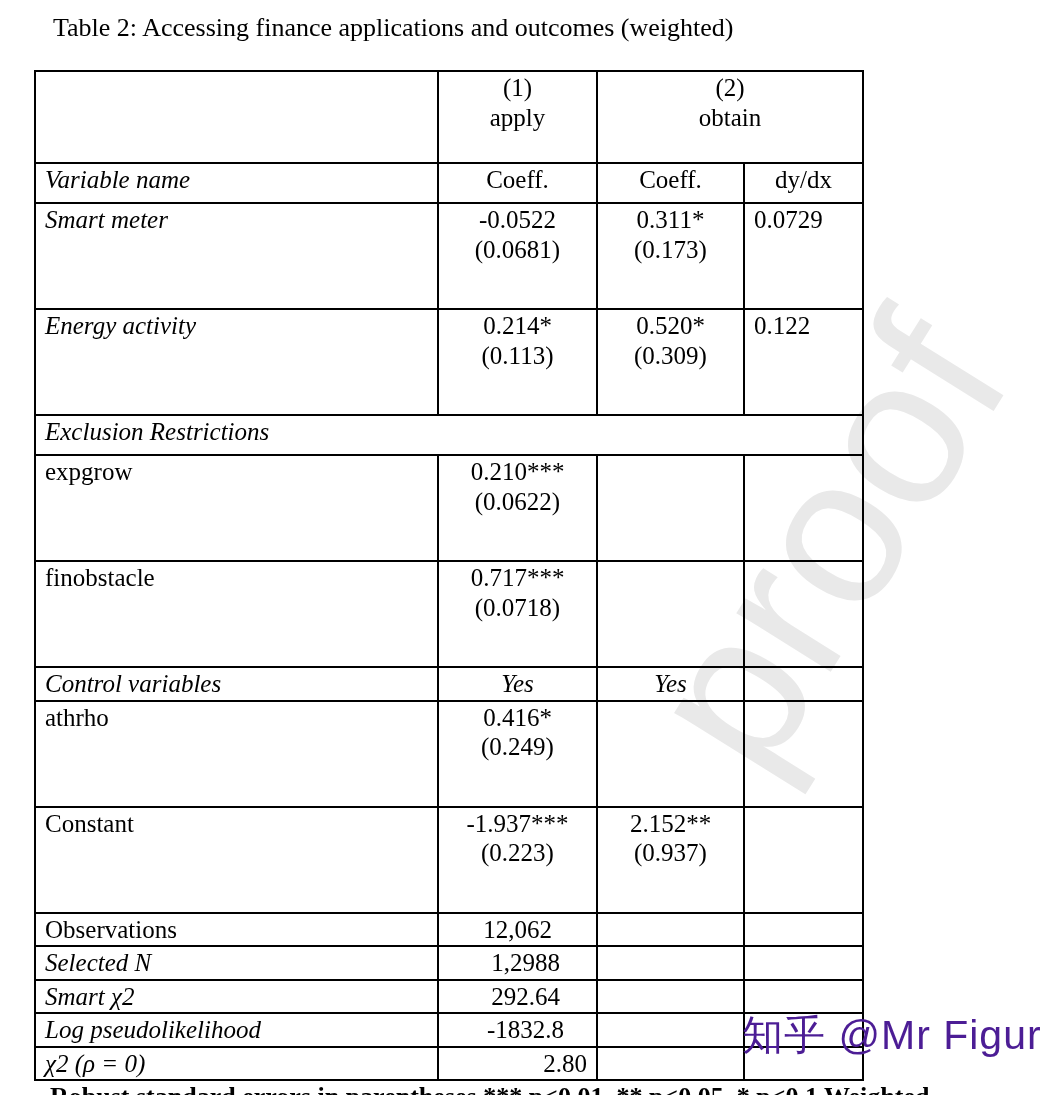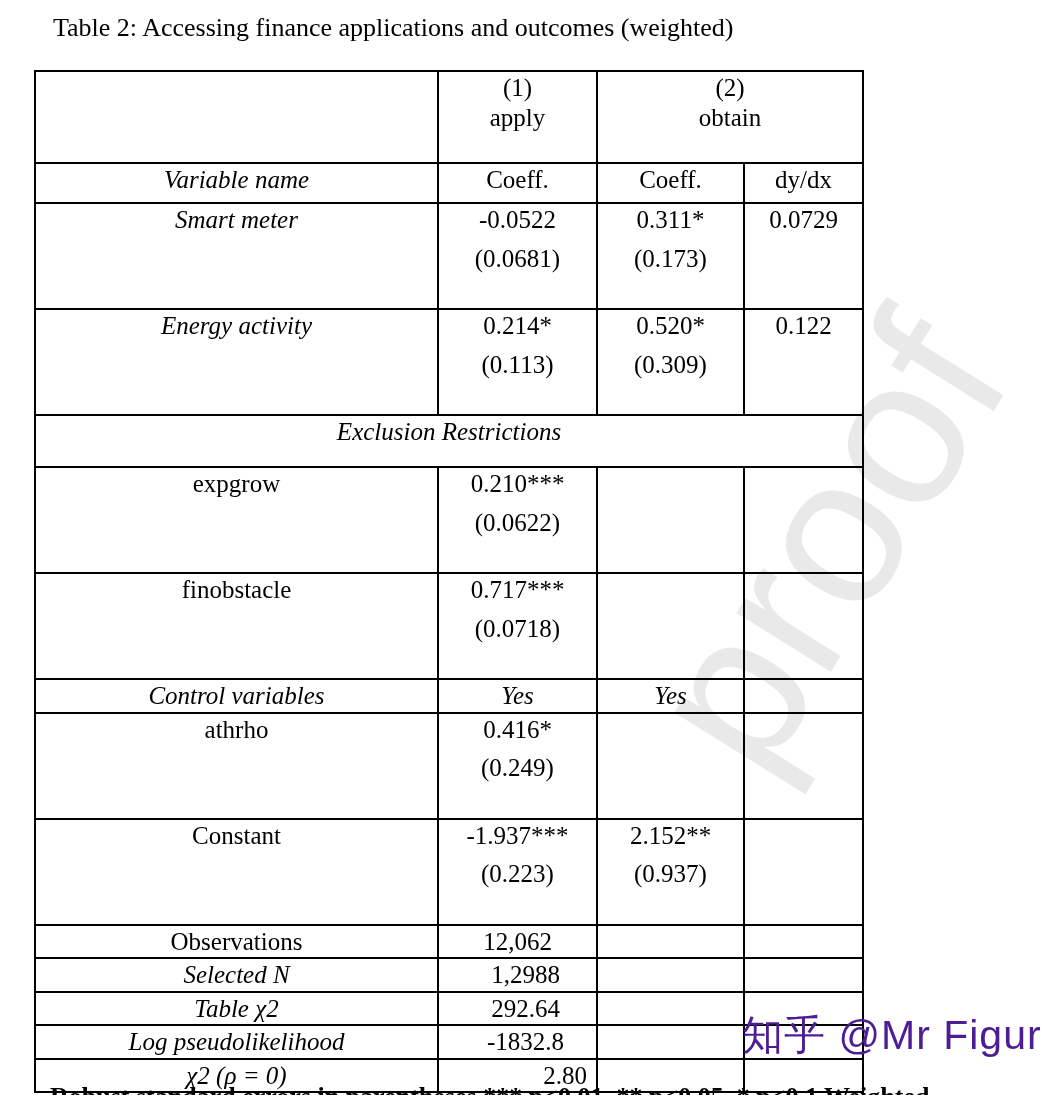--- a/index.html
+++ b/index.html
@@ -80,32 +80,32 @@
 
   table.maintable td {
     border: 2.5px solid #000;
     padding: 1px 9px;
     vertical-align: top;
     line-height: 1.18;
   }
   .ital { font-style: italic; }
   .ctr  { text-align: center; }
   .rgt  { text-align: right; }
-  .lft  { text-align: center; }
+  .lft  { text-align: left; }
 
   
   .hdr-top td { height: 92px; vertical-align: top; padding-top: 6px; }
   .hdr-sub td { height: 40px; vertical-align: top; }
 
   
   .coefrow td { height: 106px; }
   .coefrow .num { display: block; }
-  .coefrow .se  { display: block; margin-top: 9px; }
-
-  .section td { height: 52px; }
+  .coefrow .se  { display: block; }
+
+  .section td { height: 40px; }
   .thin td { height: 32px; }
 
   
   .clip {
     position: relative;
     overflow: hidden;
     padding-right: 0;
   }
   .clip .ovf {
     display: block;
@@ -252,21 +252,21 @@
     <tr class="thin">
       <td class="lft ital">Selected N</td>
       <td class="clip">
         <span class="ovf">1,2988</span>
       </td>
       <td></td>
       <td></td>
     </tr>
 
     <tr class="thin">
-      <td class="lft ital">Table χ2</td>
+      <td class="lft ital">Smart χ2</td>
       <td class="clip">
         <span class="ovf">292.64</span>
       </td>
       <td></td>
       <td></td>
     </tr>
 
     <tr class="thin">
       <td class="lft ital">Log pseudolikelihood</td>
       <td class="clip">

